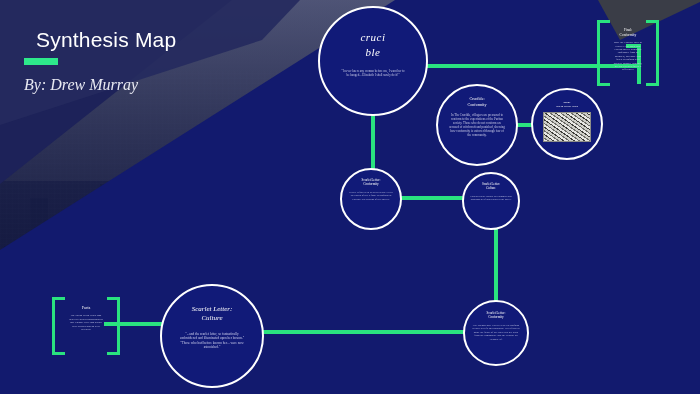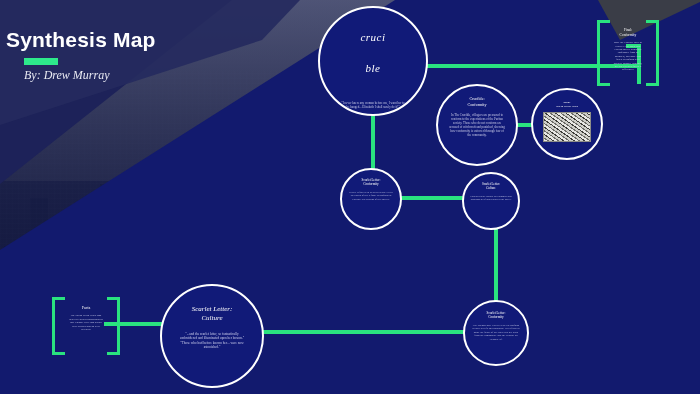--- a/index.html
+++ b/index.html
@@ -37,44 +37,44 @@
     background:#121a6e;
     clip-path:polygon(0 394px, 0 250px, 395px 0, 700px 0, 700px 394px);}
   .tri-dark-corner{position:absolute;left:598px;top:0;width:102px;height:40px;
     background:#3a3d47;clip-path:polygon(0 0,102px 0,102px 2px,22px 40px);}
   .panel-left{position:absolute;left:0;top:0;width:300px;height:125px;
     background:#252a5e;
     clip-path:polygon(0 0, 300px 0, 262px 40px, 0 125px);
     opacity:.92;}
 
   
-  .title{position:absolute;left:6px;top:28px;color:#ffffff;
-    font-size:21px;font-weight:bold;letter-spacing:.2px;}
+  .title{position:absolute;left:36px;top:28px;color:#ffffff;
+    font-size:21px;font-weight:normal;letter-spacing:.2px;}
   .rule{position:absolute;left:24px;top:58px;width:34px;height:7px;
     background:#2ee98b;}
-  .byline{position:absolute;left:24px;top:68px;color:#e8e9f2;
-    font-size:12px;font-style:italic;font-family:"Liberation Serif",serif;}
+  .byline{position:absolute;left:24px;top:76px;color:#e8e9f2;
+    font-size:16px;font-style:italic;font-family:"Liberation Serif",serif;}
 
   
   .conn{position:absolute;background:#2ae37f;}
   .conn-h{height:4px;}
   .conn-v{width:4px;}
 
   
   .node{position:absolute;border-radius:50%;background:#111a78;
     border:2px solid #ffffff;box-sizing:border-box;
     display:flex;flex-direction:column;align-items:center;
     color:#ffffff;text-align:center;overflow:hidden;}
   .node .n-title{font-family:"Liberation Serif",serif;color:#ffffff;
     line-height:1.35;}
   .node .n-body{font-family:"Liberation Serif",serif;color:#c9cbe8;
     line-height:1.3;}
 
   #n-crucible{left:318px;top:6px;width:110px;height:110px;
-    justify-content:flex-start;padding-top:22px;gap:16px;}
+    justify-content:flex-start;padding-top:22px;}
   #n-crucible .n-title{font-size:11px;font-style:italic;letter-spacing:.5px;}
   #n-crucible .n-body{font-size:3.1px;margin-top:9px;width:66px;}
 
   #n-cru-conf{left:436px;top:84px;width:82px;height:82px;
     justify-content:flex-start;padding-top:10px;}
   #n-cru-conf .n-title{font-size:4.1px;}
   #n-cru-conf .n-body{font-size:3.1px;margin-top:6px;width:56px;}
 
   #n-cru-img{left:531px;top:88px;width:72px;height:72px;
     justify-content:flex-start;padding-top:11px;}

